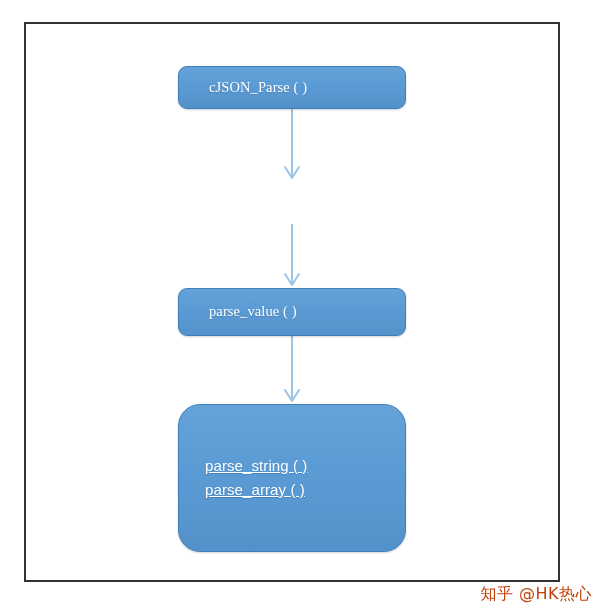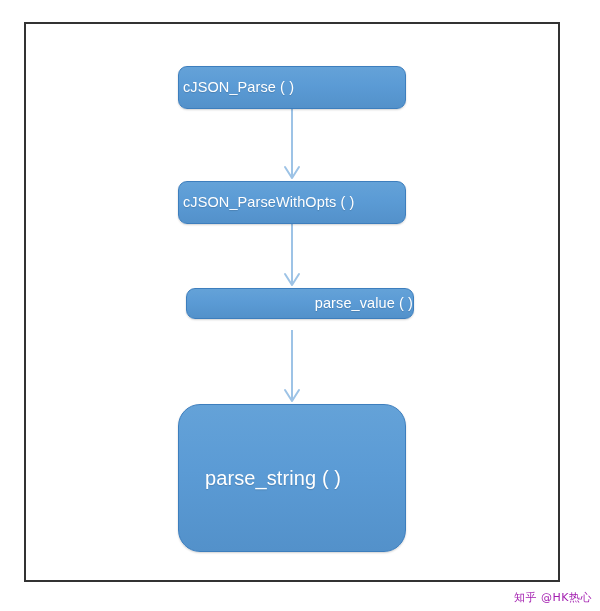--- a/index.html
+++ b/index.html
@@ -50,62 +50,64 @@
     background: linear-gradient(180deg, #64a2d8 0%, #5b9bd5 45%, #5391ca 100%);
     border: 1.5px solid #3d7ebd;
     color: #ffffff;
     display: flex;
     flex-direction: column;
     justify-content: center;
     box-shadow: 0 1px 2px rgba(0,0,0,0.18);
   }
   .node-single {
     border-radius: 9px;
-    padding-left: 4px;
+    padding-left: 30px;
+    font-family: Liberation Serif, serif;
   }
   .node-multi {
     border-radius: 22px;
     padding: 14px 0 14px 26px;
     justify-content: center;
   }
   .node-label {
     font-size: 14.5px;
     line-height: 1.05;
     letter-spacing: 0.1px;
     white-space: nowrap;
     text-shadow: 0 1px 1px rgba(0,0,0,0.15);
   }
   .node-multi .node-label {
-    font-size: 20px;
+    font-size: 15px;
     line-height: 1.62;
+    text-decoration: underline;
   }
 
   
   #node-cjson-parse           { left: 152px; top: 42px;  width: 228px; height: 43px; }
   #node-cjson-parsewithopts   { left: 152px; top: 157px; width: 228px; height: 43px; }
-  #node-parse-value           { left: 160px; top: 264px; width: 228px; height: 31px; align-items: flex-end; }
+  #node-parse-value           { left: 152px; top: 264px; width: 228px; height: 48px; }
   #node-parse-primitives      { left: 152px; top: 380px; width: 228px; height: 148px; }
 
   
   #csdn-watermark {
     position: absolute;
     left: 207px;
     top: 555px;
     font-size: 17px;
     color: #f2f2f2;
     letter-spacing: 0.4px;
     white-space: nowrap;
     font-family: "Liberation Sans", sans-serif;
   }
   #zhihu-watermark {
     position: absolute;
     right: 8px;
     bottom: 6px;
-    font-size: 11px;
-    color: #a21caf;
+    font-size: 16px;
+    color: #c2410c;
     white-space: nowrap;
     letter-spacing: 0.5px;
     font-family: "DejaVu Sans", sans-serif;
   }
 </style>
 </head>
 <body>
 
 <div id="diagram-frame">
   <div id="flow-canvas">
@@ -125,29 +127,27 @@
       <g>
         <line x1="266" y1="306" x2="266" y2="375" stroke="#9DC3E6" stroke-width="2"></line>
         <path d="M 259 366 L 266 377 L 273 366" fill="none" stroke="#9DC3E6" stroke-width="2" stroke-linecap="round" stroke-linejoin="round"></path>
       </g>
     </svg>
 
     <div class="node node-single" id="node-cjson-parse">
       <div class="node-label">cJSON_Parse ( )</div>
     </div>
 
-    <div class="node node-single" id="node-cjson-parsewithopts">
-      <div class="node-label">cJSON_ParseWithOpts ( )</div>
-    </div>
 
     <div class="node node-single" id="node-parse-value">
       <div class="node-label">parse_value ( )</div>
     </div>
 
     <div class="node node-multi" id="node-parse-primitives">
       <div class="node-label">parse_string ( )</div>
+      <div class="node-label">parse_array ( )</div>
     </div>
 
     <div id="csdn-watermark">https://blog.csdn.net/qq_38289215</div>
   </div>
 </div>
 
 <div id="zhihu-watermark">知乎 @HK热心</div>
 
 </body></html>

